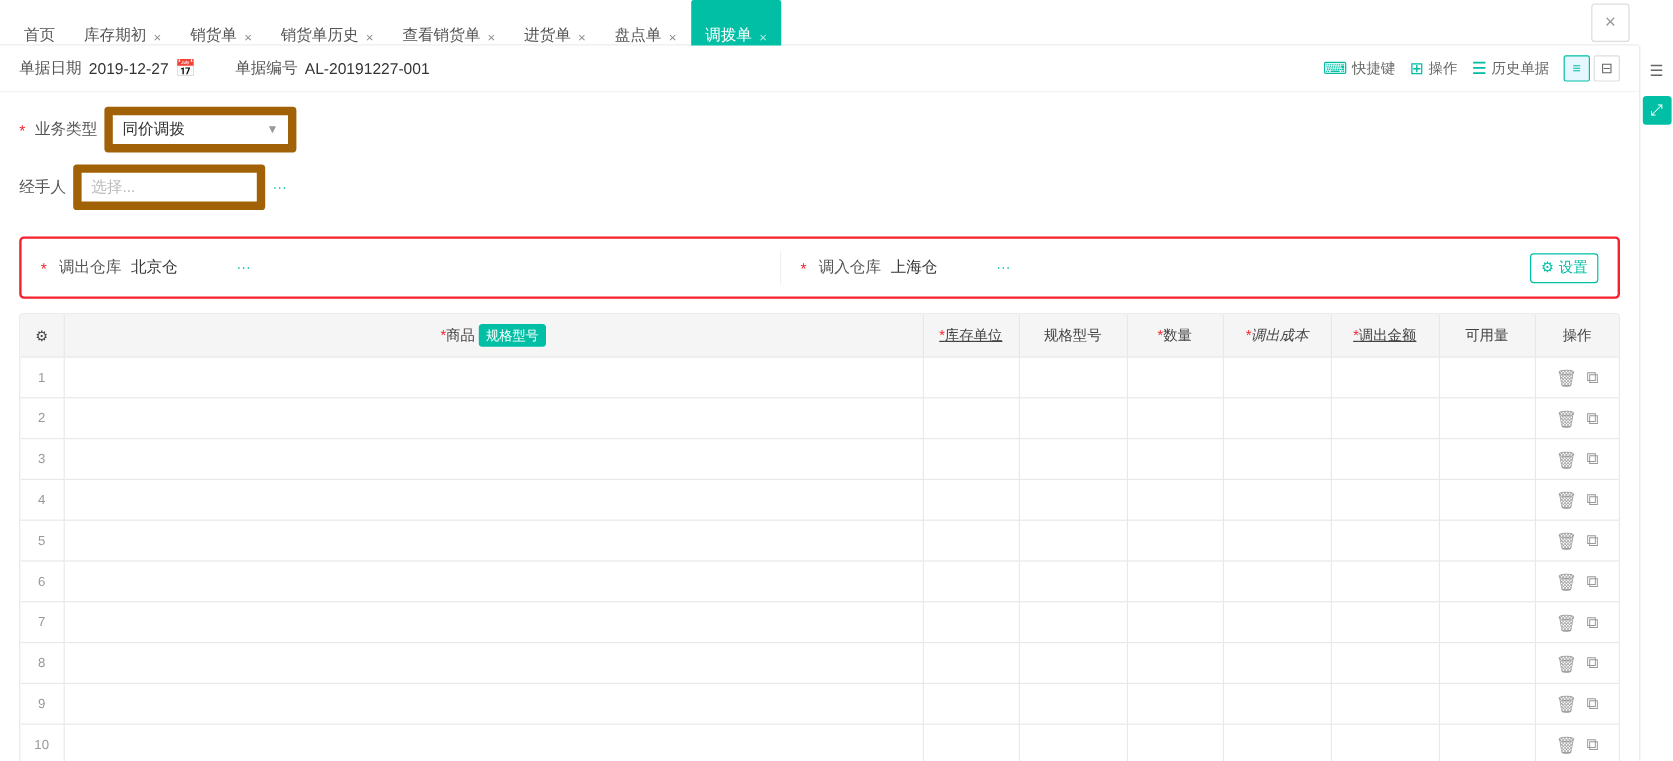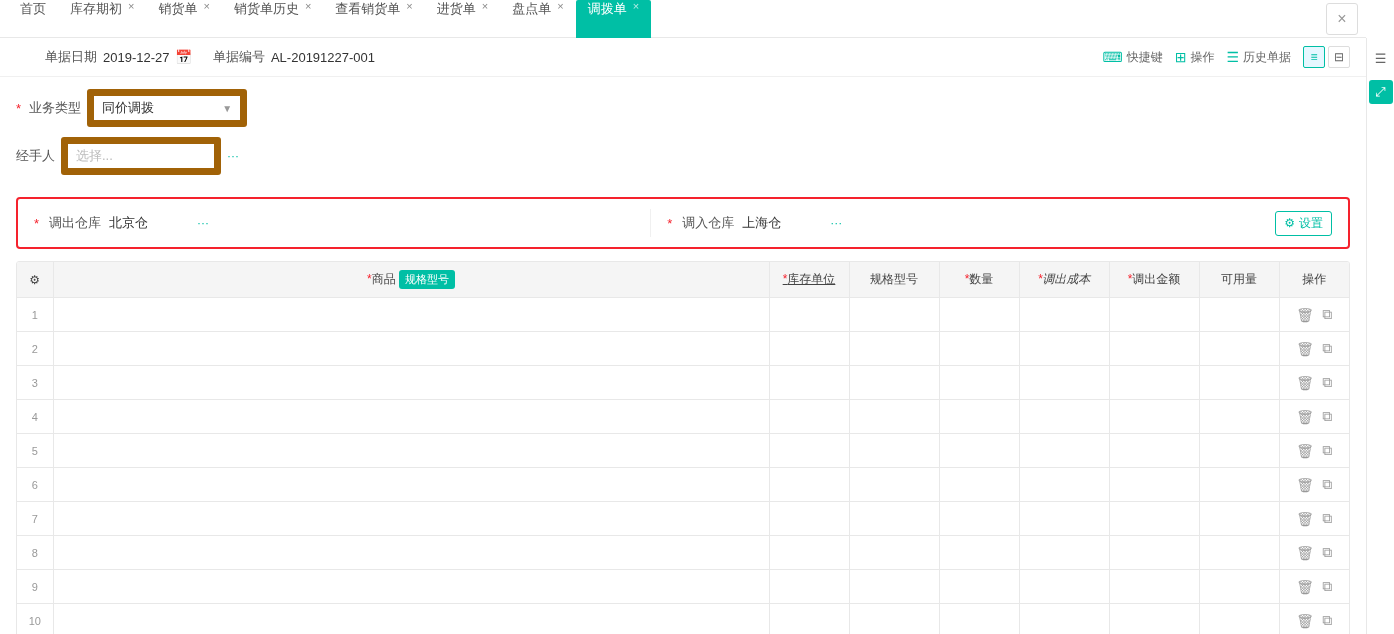--- a/index.html
+++ b/index.html
@@ -9,21 +9,21 @@
     .tab-bar {
       display: flex;
       align-items: center;
       border-bottom: 1px solid #e8e8e8;
       background: #fff;
       height: 38px;
       padding: 0 8px;
     }
     .tab-item {
       display: flex;
-      align-items: flex-start;
+      align-items: flex-end;
       padding: 0 12px;
       height: 38px;
       cursor: pointer;
       font-size: 13px;
       color: #555;
       border-right: none;
       white-space: nowrap;
     }
     .tab-item.active {
       background: #00bfa5;
@@ -61,23 +61,22 @@
       display: flex;
       align-items: center;
       padding: 8px 16px;
       border-bottom: 1px solid #f0f0f0;
       background: #fff;
       gap: 24px;
     }
     .doc-header-left {
       display: flex;
       align-items: center;
-      gap: 20px;
+      gap: 32px;
       flex: 1;
-      margin-left: 29px;
     }
     .doc-field {
       display: flex;
       align-items: center;
       gap: 6px;
       font-size: 13px;
       color: #333;
     }
     .doc-field-label { color: #555; }
     .doc-field-value { color: #333; font-weight: 400; }
@@ -421,21 +420,21 @@
           </th>
           <th style="width:90px;">
             <span>规格型号</span>
           </th>
           <th style="width:80px;">
             <span style="color:#f5222d;">*</span><span>数量</span>
           </th>
           <th style="width:90px;font-style:italic;">
             <span style="color:#f5222d;">*</span><span>调出成本</span>
           </th>
-          <th style="width:90px;">
+          <th style="width:90px;text-decoration:underline;">
             <span style="color:#f5222d;">*</span><span>调出金额</span>
           </th>
           <th style="width:80px;">
             <span>可用量</span>
           </th>
           <th style="width:70px;">
             <span>操作</span>
           </th>
         </tr>
       </thead>

